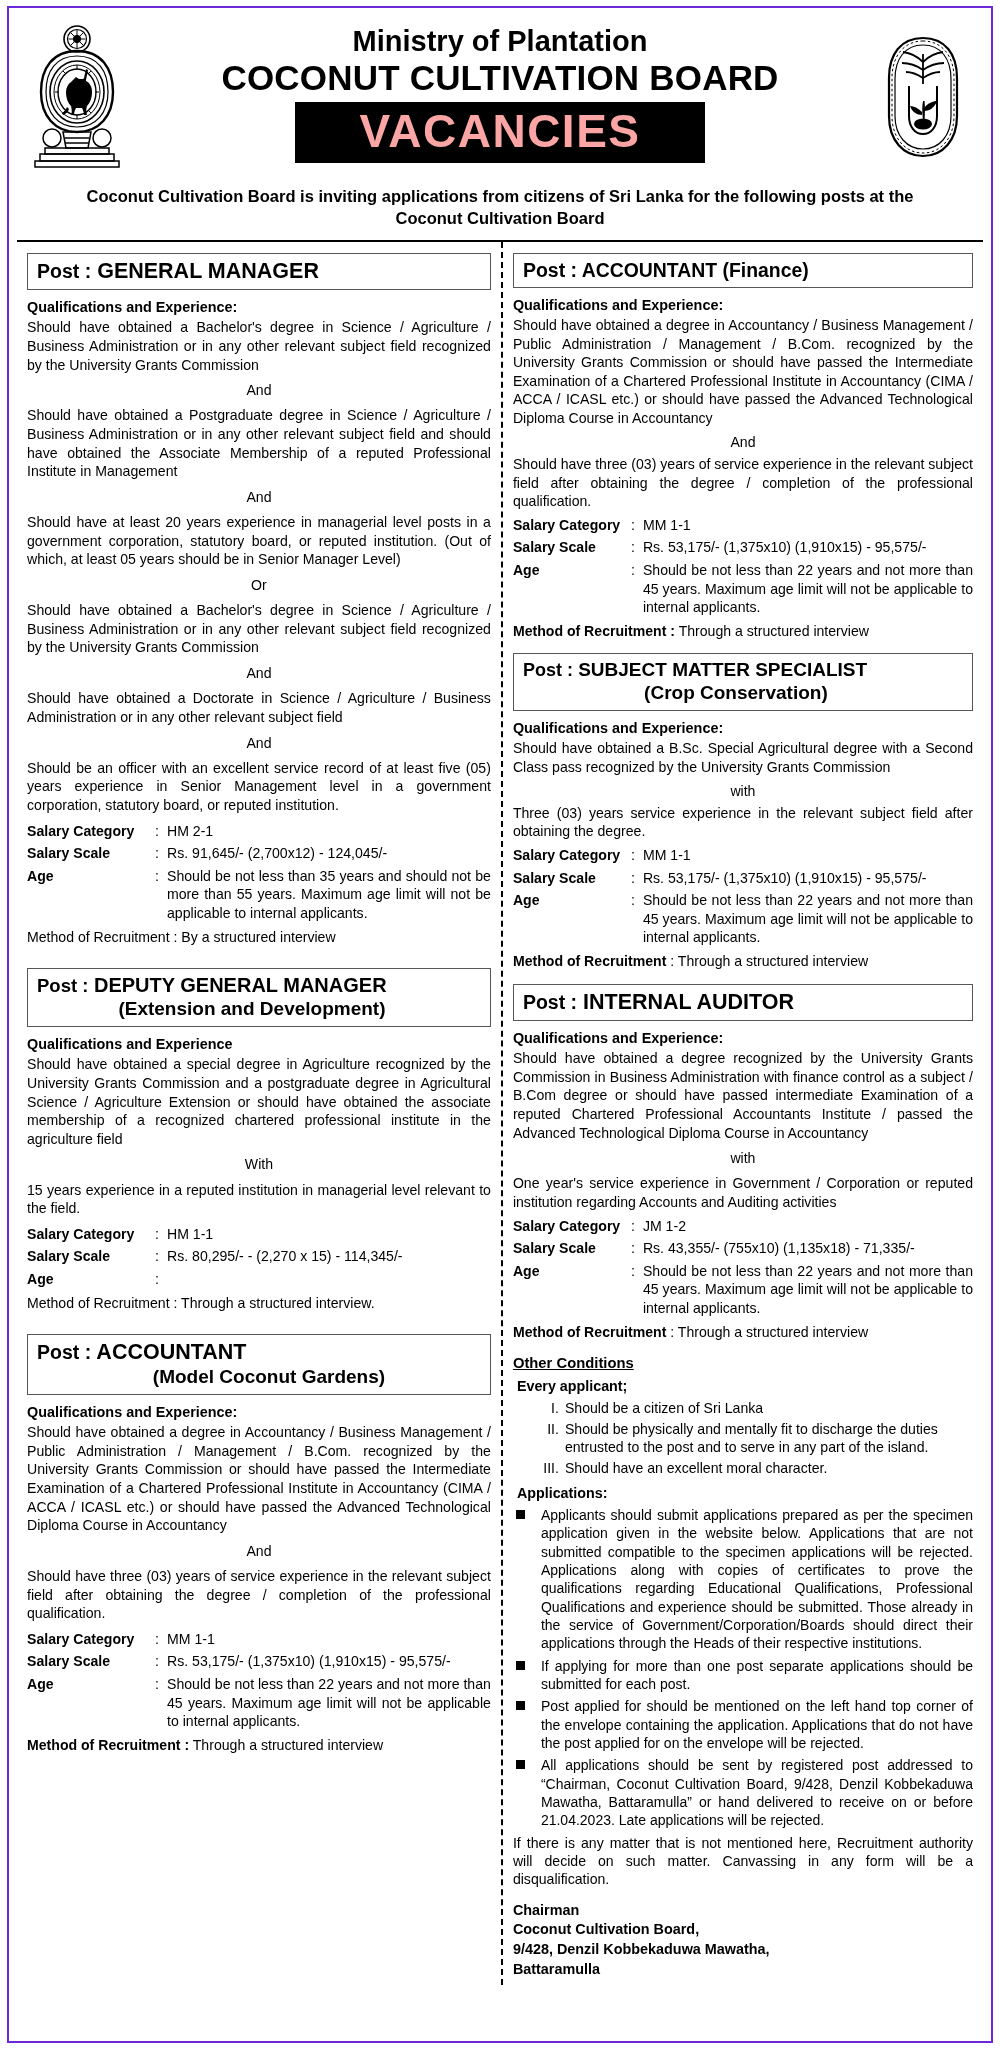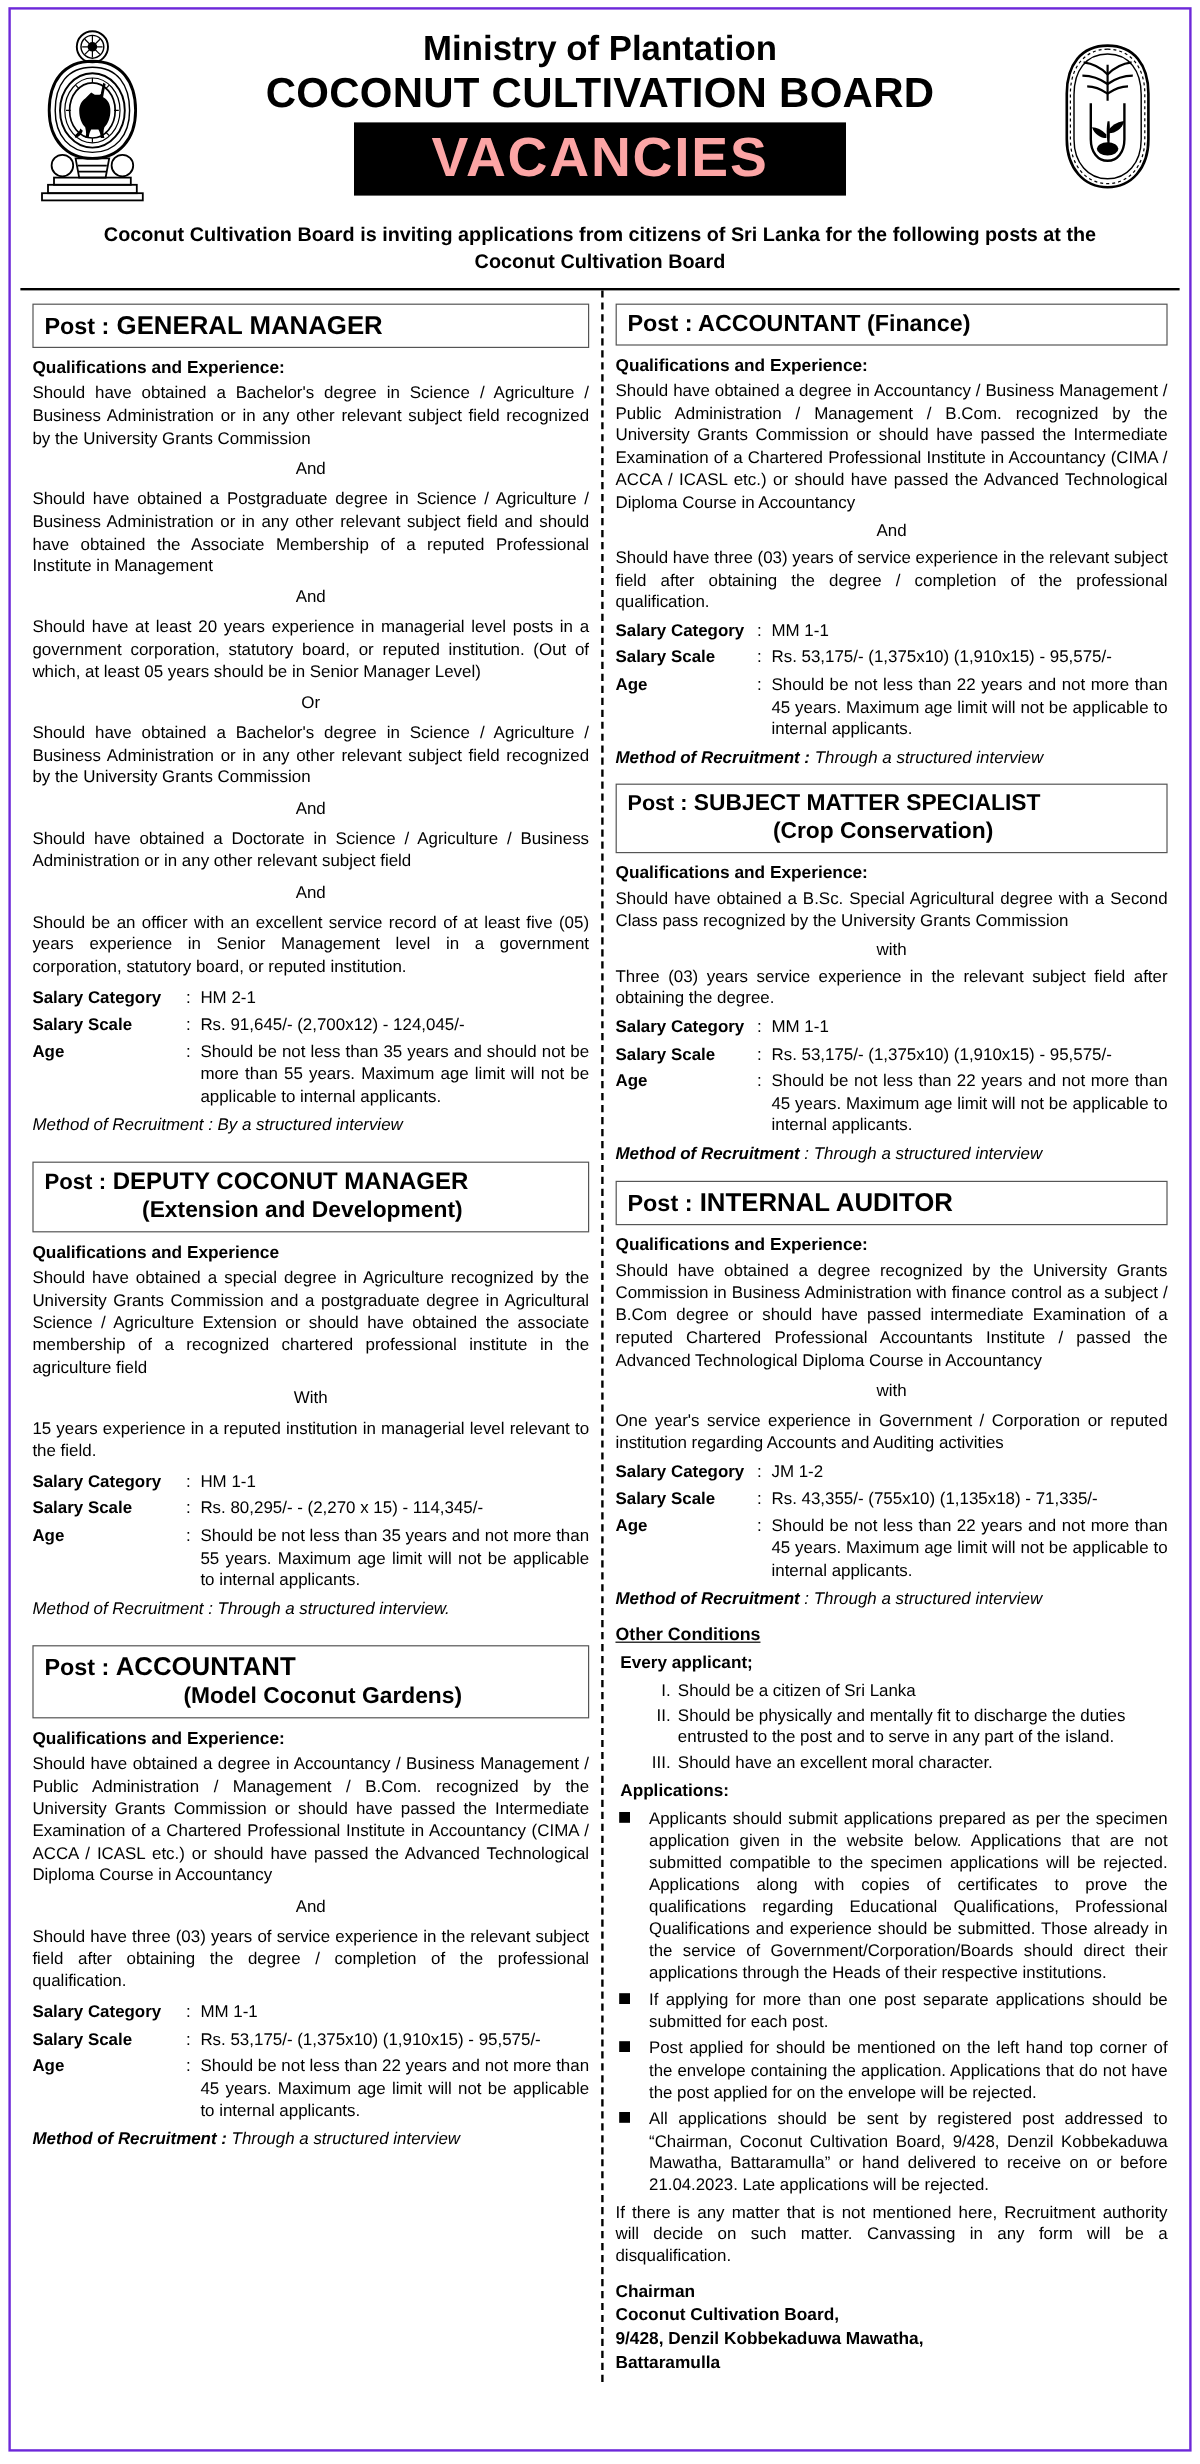--- a/index.html
+++ b/index.html
@@ -146,21 +146,20 @@
   }
   .kv .c{flex:0 0 12px;}
   .kv .v{flex:1 1 auto;}
   .kv.age .v{text-align:justify;text-justify:inter-word;}
   .kv.right-col .k{flex:0 0 118px;}
 
   .mor{
     font-size:14.1px;
     line-height:1.32;
     margin:5px 0 4px 0;
-    font-style:italic;
   }
   .mor b{font-weight:bold;}
   .mor.plain{font-weight:normal;}
 
   
   .sec-head{
     font-size:14.8px;
     font-weight:bold;
     text-decoration:underline;
     margin:14px 0 7px 0;
@@ -365,42 +364,41 @@
         <div class="k">Age</div>
         <div class="c">:</div>
         <div class="v">Should be not less than 35 years and should not be more than 55 years. Maximum age limit will not be applicable to internal applicants.</div>
       </div>
       <div class="mor plain">Method of Recruitment : By a structured interview</div>
 
       <div class="spacer-lg"></div>
 
       <div class="post-box smaller">
         <div class="l1"><span class="plabel">Post :</span>
-          <span>DEPUTY COCONUT MANAGER</span></div>
+          <span>DEPUTY GENERAL MANAGER</span></div>
         <div class="l2">(Extension and Development)</div>
       </div>
       <div class="qh">Qualifications and Experience</div>
       <p class="just">Should have obtained a special degree in Agriculture recognized by the University Grants Commission and a postgraduate degree in Agricultural Science / Agriculture Extension or should have obtained the associate membership of a recognized chartered professional institute in the agriculture field</p>
       <div class="conj">With</div>
       <p class="just">15 years experience in a reputed institution in managerial level relevant to the field.</p>
 
       <div class="kv">
         <div class="k">Salary Category</div>
         <div class="c">:</div>
         <div class="v">HM 1-1</div>
       </div>
       <div class="kv">
         <div class="k">Salary Scale</div>
         <div class="c">:</div>
         <div class="v">Rs. 80,295/- - (2,270 x 15) - 114,345/-</div>
       </div>
       <div class="kv age">
         <div class="k">Age</div>
         <div class="c">:</div>
-        <div class="v">Should be not less than 35 years and not more than 55 years. Maximum age limit will not be applicable to internal applicants.</div>
       </div>
       <div class="mor plain">Method of Recruitment : Through a structured interview.</div>
 
       <div class="spacer-lg"></div>
 
       <div class="post-box acct-mcg">
         <div class="l1"><span class="plabel">Post :</span>
           <span>ACCOUNTANT</span></div>
         <div class="l2">(Model Coconut Gardens)</div>
       </div>

